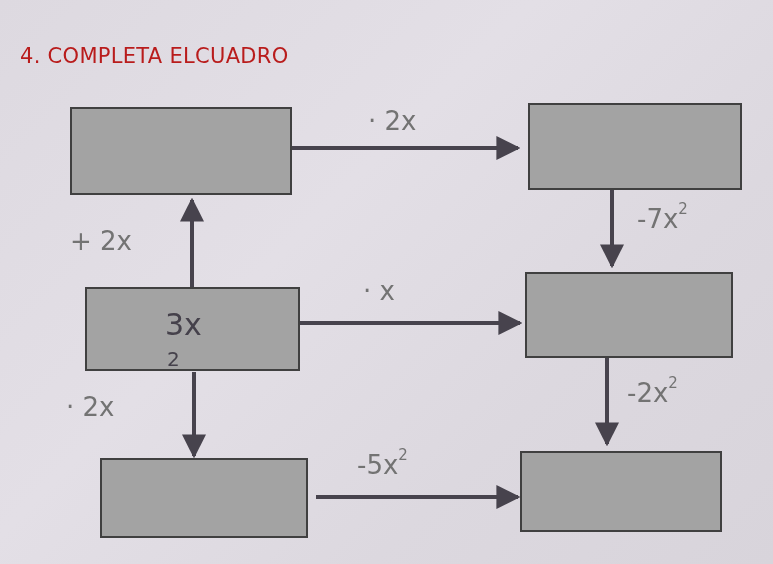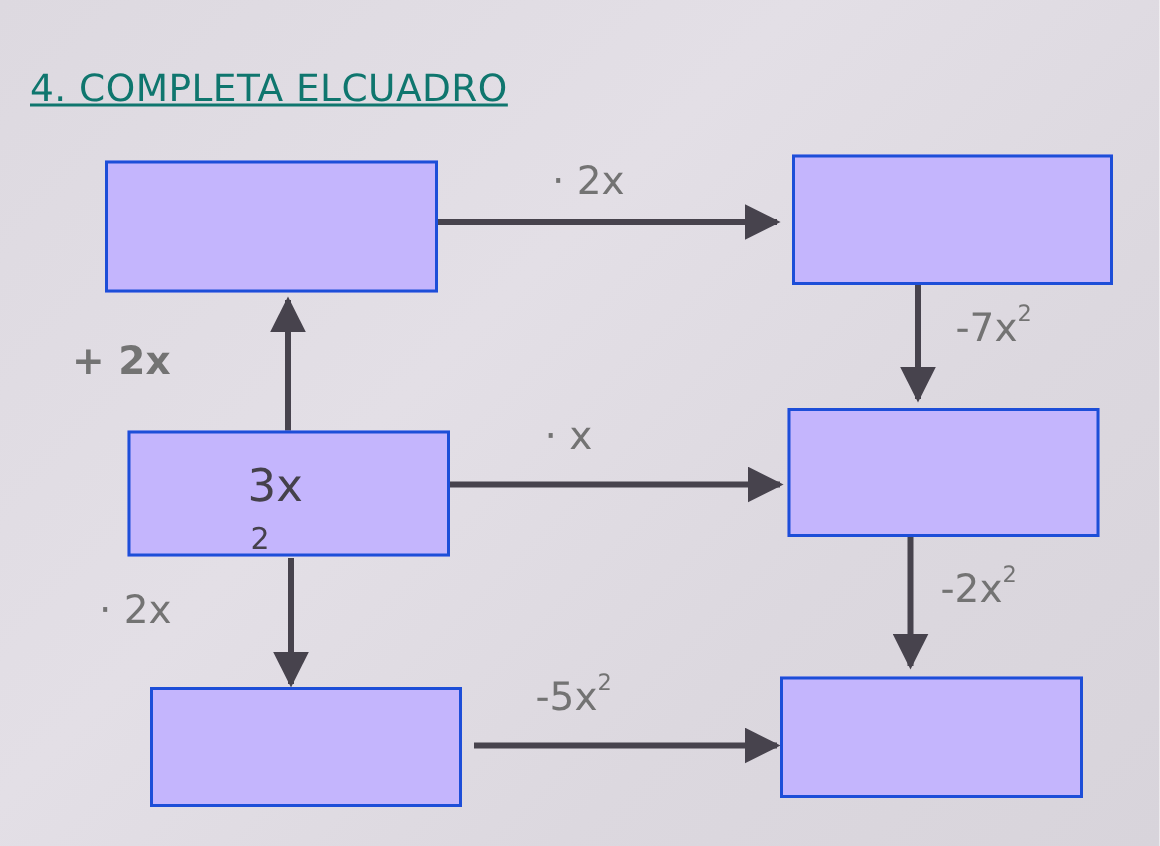--- a/index.html
+++ b/index.html
@@ -1,20 +1,20 @@
 <!DOCTYPE html>
 <html><head>
 <meta charset="utf-8">
 <style>
   html,body{margin:0;padding:0;}
   body{width:773px;height:564px;position:relative;overflow:hidden;
     background:linear-gradient(135deg,#ddd9e0 0%,#e3dfe6 40%,#dcd8df 70%,#d8d4db 100%);
     font-family:"DejaVu Sans","Liberation Sans",sans-serif;color:#3e3a44;}
-  .title{position:absolute;left:20px;top:44px;font-size:25px;letter-spacing:0.3px;color:#0f766e;text-decoration:underline;}
-  .box{position:absolute;background:#c4b5fd;border:2px solid #1d4ed8;box-sizing:border-box;}
+  .title{position:absolute;left:20px;top:44px;font-size:21px;letter-spacing:0.3px;color:#b91c1c;}
+  .box{position:absolute;background:#a3a3a3;border:2px solid #404040;box-sizing:border-box;}
   .lbl{position:absolute;font-size:26px;color:#737373;white-space:nowrap;}
   .lbl sup{font-size:15px;vertical-align:top;position:relative;top:-4px;}
   svg.arrows{position:absolute;left:0;top:0;}
   .box-text{position:absolute;font-size:30px;color:#45414b;}
   .box-sub{position:absolute;font-size:20px;color:#45414b;}
 </style>
 </head>
 <body>
 
 <div class="title">4. COMPLETA ELCUADRO</div>
@@ -57,21 +57,21 @@
 <div class="box" style="left:100px;top:458px;width:208px;height:80px;">
   <span></span>
 </div>
 <div class="box" style="left:520px;top:451px;width:202px;height:81px;">
   <span></span>
 </div>
 
 <div class="lbl" style="left:368px;top:106px;">
   <span>· </span><span>2x</span>
 </div>
-<div class="lbl" style="left:48px;top:226px;font-weight:bold;">+ 2x</div>
+<div class="lbl" style="left:70px;top:226px;">+ 2x</div>
 <div class="lbl" style="left:637px;top:204px;text-align:right;">
   <span>-7x</span><sup>2</sup>
 </div>
 <div class="lbl" style="left:363px;top:276px;">· x</div>
 <div class="lbl" style="left:66px;top:392px;">· 2x</div>
 <div class="lbl" style="left:627px;top:378px;text-align:right;">
   <span>-2x</span><sup>2</sup>
 </div>
 <div class="lbl" style="left:357px;top:450px;">
   <span>-5x</span><sup>2</sup>

